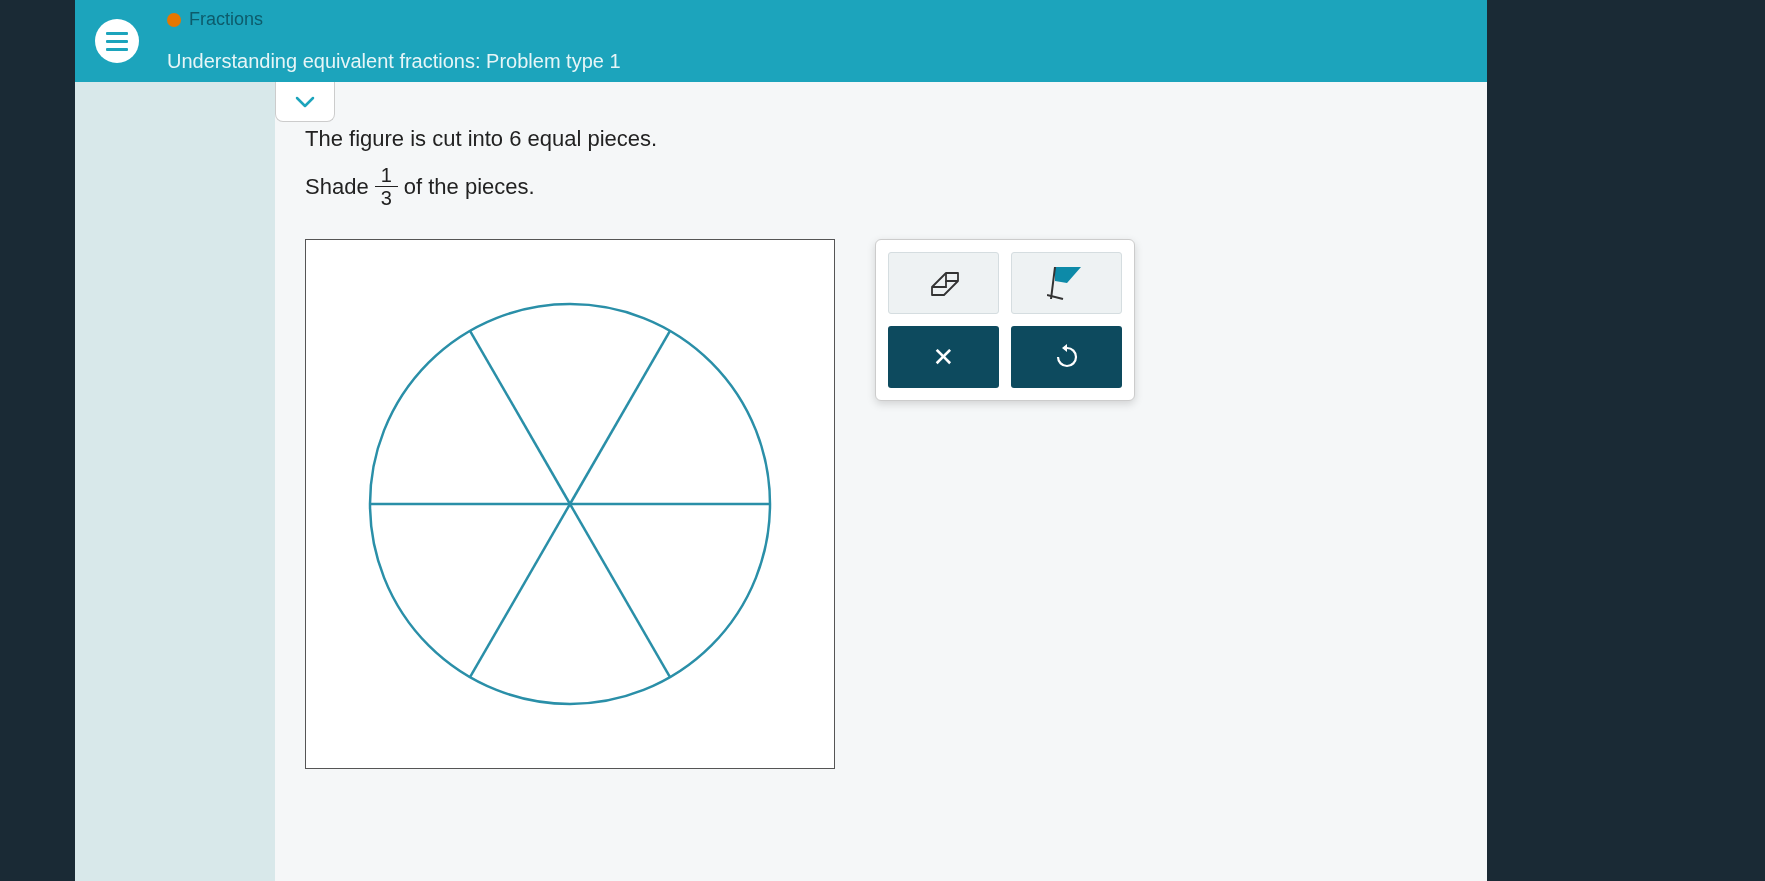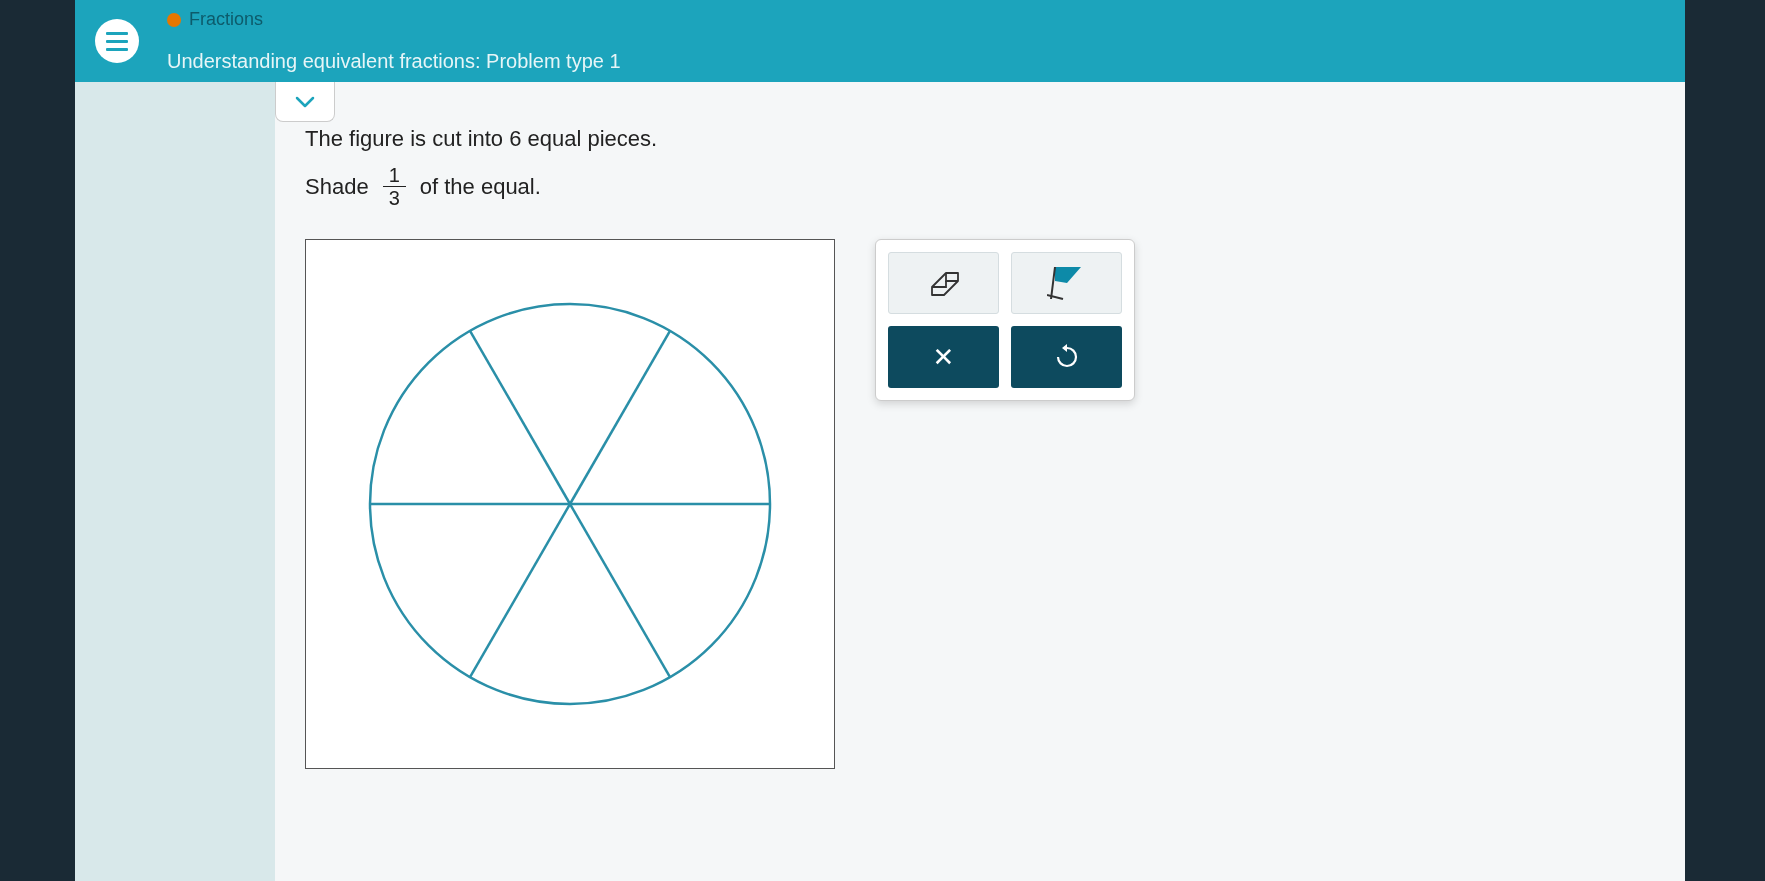--- a/index.html
+++ b/index.html
@@ -11,21 +11,21 @@
       font-family: Arial, Helvetica, sans-serif;
       background: #1a2a35;
       width: 1765px;
       height: 881px;
       overflow: hidden;
     }
     .outer-frame {
       position: absolute;
       left: 75px;
       top: 0;
-      width: 1610px;
+      width: 1412px;
       height: 881px;
       background: #d8e8ea;
     }
     .header {
       background: #1ca4bc;
       height: 82px;
       display: flex;
       align-items: center;
       padding-left: 20px;
       position: relative;
@@ -100,21 +100,21 @@
     .prompt-line1 {
       font-size: 22px;
       color: #222;
       margin-bottom: 12px;
     }
     .prompt-line2 {
       font-size: 22px;
       color: #222;
       display: flex;
       align-items: center;
-      gap: 10px;
+      gap: 2px;
     }
     .fraction {
       display: inline-flex;
       flex-direction: column;
       align-items: center;
       font-size: 20px;
       line-height: 1.1;
       margin: 0 4px;
     }
     .fraction .num {
@@ -201,21 +201,21 @@
 
   <div class="content-area">
 
     <div class="prompt-line1">The figure is cut into 6 equal pieces.</div>
     <div class="prompt-line2">
       <span>Shade</span>
       <span class="fraction">
         <span class="num">1</span>
         <span class="den">3</span>
       </span>
-      <span>of the equal.</span>
+      <span>of the pieces.</span>
     </div>
 
     <div class="work-row">
       <div class="figure-box">
         <svg width="430" height="430" viewBox="0 0 430 430">
           <circle cx="215" cy="215" r="200" fill="none" stroke="#2a8fa8" stroke-width="2.5"></circle>
           <line x1="215" y1="215" x2="415" y2="215" stroke="#2a8fa8" stroke-width="2.5"></line>
           <line x1="215" y1="215" x2="315" y2="41.8" stroke="#2a8fa8" stroke-width="2.5"></line>
           <line x1="215" y1="215" x2="115" y2="41.8" stroke="#2a8fa8" stroke-width="2.5"></line>
           <line x1="215" y1="215" x2="15" y2="215" stroke="#2a8fa8" stroke-width="2.5"></line>

